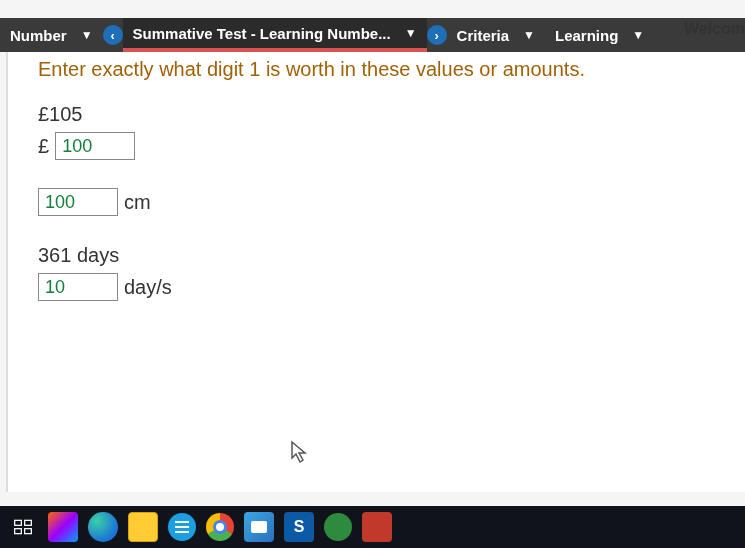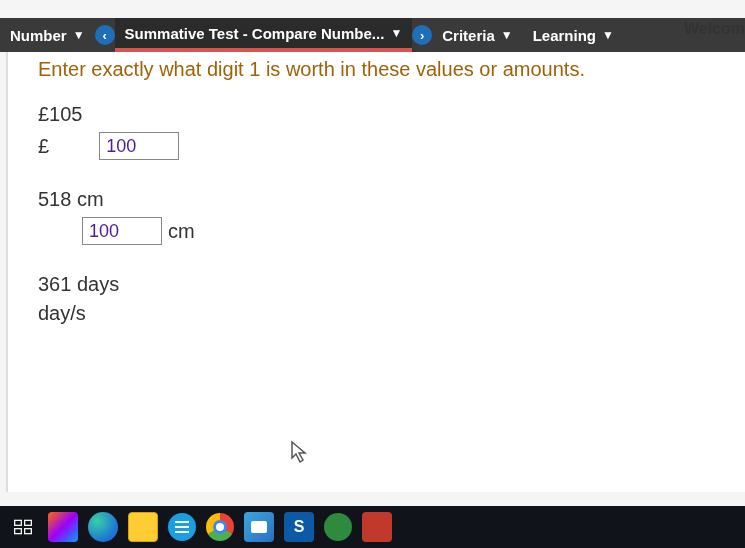--- a/index.html
+++ b/index.html
@@ -26,21 +26,21 @@
     background: #3a3a3a;
     color: #fff;
     height: 34px;
     font-size: 15px;
     font-weight: bold;
     margin-top: 18px;
   }
   .topbar .tab {
     display: flex;
     align-items: center;
-    gap: 6px;
+    gap: 14px;
     padding: 0 10px;
     height: 100%;
     white-space: nowrap;
   }
   .topbar .tab.active {
     background: #2b2b2b;
     border-bottom: 4px solid #d9534f;
   }
   .chev { font-size: 12px; }
   .circ {
@@ -73,22 +73,21 @@
   .qblock { margin-bottom: 28px; }
   .qlabel { margin-bottom: 6px; }
   .qrow { display: flex; align-items: center; gap: 6px; }
   .inp {
     width: 80px;
     height: 28px;
     border: 1.5px solid #888;
     font-size: 18px;
     padding: 2px 6px;
     background: #fff;
-    color: #4c1d95;
-    margin-left: 44px;
+    color: #15803d;
   }
   .cursor {
     position: absolute;
     left: 290px;
     top: 440px;
     font-size: 22px;
     color: #555;
     pointer-events: none;
   }
   .taskbar {
@@ -132,21 +131,21 @@
 
 <div class="welcome">Welcom</div>
 
 <div class="topbar">
   <div class="tab">
     <span>Number</span>
     <span class="chev">▼</span>
   </div>
   <span class="circ">‹</span>
   <div class="tab active">
-    <span>Summative Test - Compare Numbe...</span>
+    <span>Summative Test - Learning Numbe...</span>
     <span class="chev">▼</span>
   </div>
   <span class="circ">›</span>
   <div class="tab">
     <span>Criteria</span>
     <span class="chev">▼</span>
   </div>
   <div class="tab">
     <span>Learning</span>
     <span class="chev">▼</span>
@@ -158,30 +157,30 @@
 
   <div class="qblock">
     <div class="qlabel">£105</div>
     <div class="qrow">
       <span>£</span>
       <input class="inp" value="100" style="">
     </div>
   </div>
 
   <div class="qblock">
-    <div class="qlabel">518 cm</div>
     <div class="qrow">
       <input class="inp" value="100" style="">
       <span>cm</span>
     </div>
   </div>
 
   <div class="qblock">
     <div class="qlabel">361 days</div>
     <div class="qrow">
+      <input class="inp" value="10" style="">
       <span>day/s</span>
     </div>
   </div>
 
 </div>
 
 <div class="cursor">
   <svg width="20" height="24" viewBox="0 0 20 24">
     <path d="M2 2 L2 18 L6 14 L10 22 L13 20 L9 13 L15 13 Z" fill="none" stroke="#555" stroke-width="1.5"></path>
   </svg>

